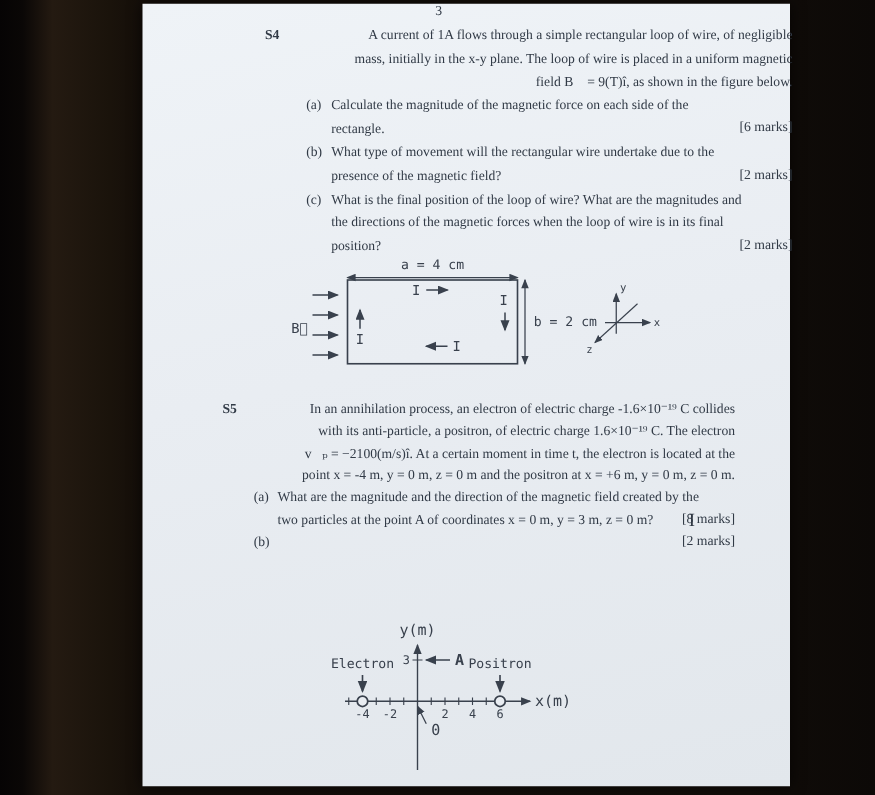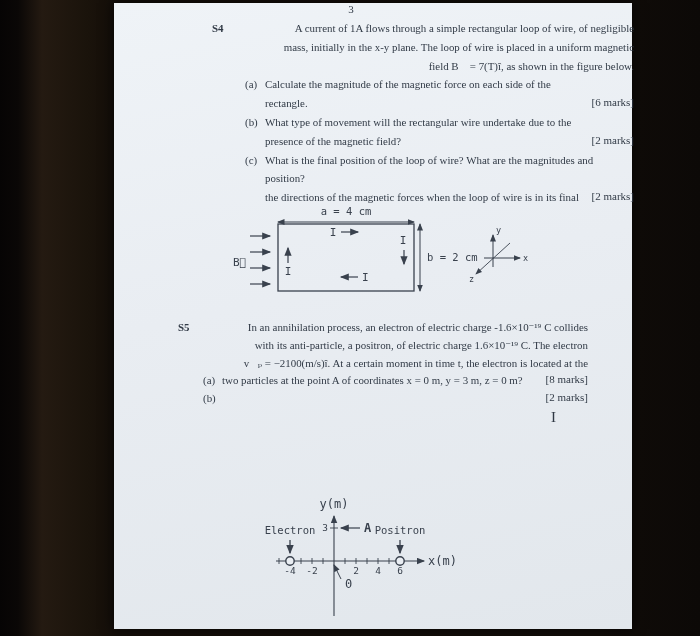--- a/index.html
+++ b/index.html
@@ -41,21 +41,21 @@
 <div class="page">
 
   <div class="page-number">3</div>
 
   <section class="question s4">
     <div class="intro-row">
       <span class="qnum">S4</span>
       <div class="intro">
         <div class="tline">A current of 1A flows through a simple rectangular loop of wire, of negligible</div>
         <div class="tline">mass, initially in the x-y plane. The loop of wire is placed in a uniform magnetic</div>
-        <div class="tline">field B⃗ = 7(T)î, as shown in the figure below.</div>
+        <div class="tline">field B⃗ = 9(T)î, as shown in the figure below.</div>
       </div>
     </div>
     <div class="item">
       <span class="letter">(a)</span>
       <div class="itext">
         <div class="tline">Calculate the magnitude of the magnetic force on each side of the</div>
         <div class="tline">rectangle.</div>
       </div>
       <span class="marks">[6 marks]</span>
     </div>
@@ -64,22 +64,22 @@
       <div class="itext">
         <div class="tline">What type of movement will the rectangular wire undertake due to the</div>
         <div class="tline">presence of the magnetic field?</div>
       </div>
       <span class="marks">[2 marks]</span>
     </div>
     <div class="item">
       <span class="letter">(c)</span>
       <div class="itext">
         <div class="tline">What is the final position of the loop of wire? What are the magnitudes and</div>
+        <div class="tline">the directions of the magnetic forces when the loop of wire is in its final</div>
         <div class="tline">position?</div>
-        <div class="tline">the directions of the magnetic forces when the loop of wire is in its final</div>
       </div>
       <span class="marks">[2 marks]</span>
     </div>
   </section>
 
   <svg class="figure fig1" width="300" height="112" viewBox="0 0 300 112">
     <defs>
       <marker id="ah1" markerWidth="9" markerHeight="8" refX="6.5" refY="3" orient="auto">
         <path d="M0,0 L7.5,3 L0,6 Z" class="head"></path>
       </marker>
@@ -123,25 +123,27 @@
     </g>
   </svg>
 
   <section class="question s5">
     <div class="intro-row">
       <span class="qnum">S5</span>
       <div class="intro">
         <div class="tline">In an annihilation process, an electron of electric charge -1.6×10⁻¹⁹ C collides</div>
         <div class="tline">with its anti-particle, a positron, of electric charge 1.6×10⁻¹⁹ C. The electron</div>
         <div class="tline">v⃗ₚ = −2100(m/s)î. At a certain moment in time t, the electron is located at the</div>
+        <div class="tline">point x = -4 m, y = 0 m, z = 0 m and the positron at x = +6 m, y = 0 m, z = 0 m.</div>
       </div>
     </div>
     <div class="item">
       <span class="letter">(a)</span>
       <div class="itext">
+        <div class="tline">What are the magnitude and the direction of the magnetic field created by the</div>
         <div class="tline">two particles at the point A of coordinates x = 0 m, y = 3 m, z = 0 m?</div>
       </div>
       <span class="marks">[8 marks]</span>
     </div>
     <div class="item">
       <span class="letter">(b)</span>
       <span class="marks">[2 marks]</span>
     </div>
   </section>
 

